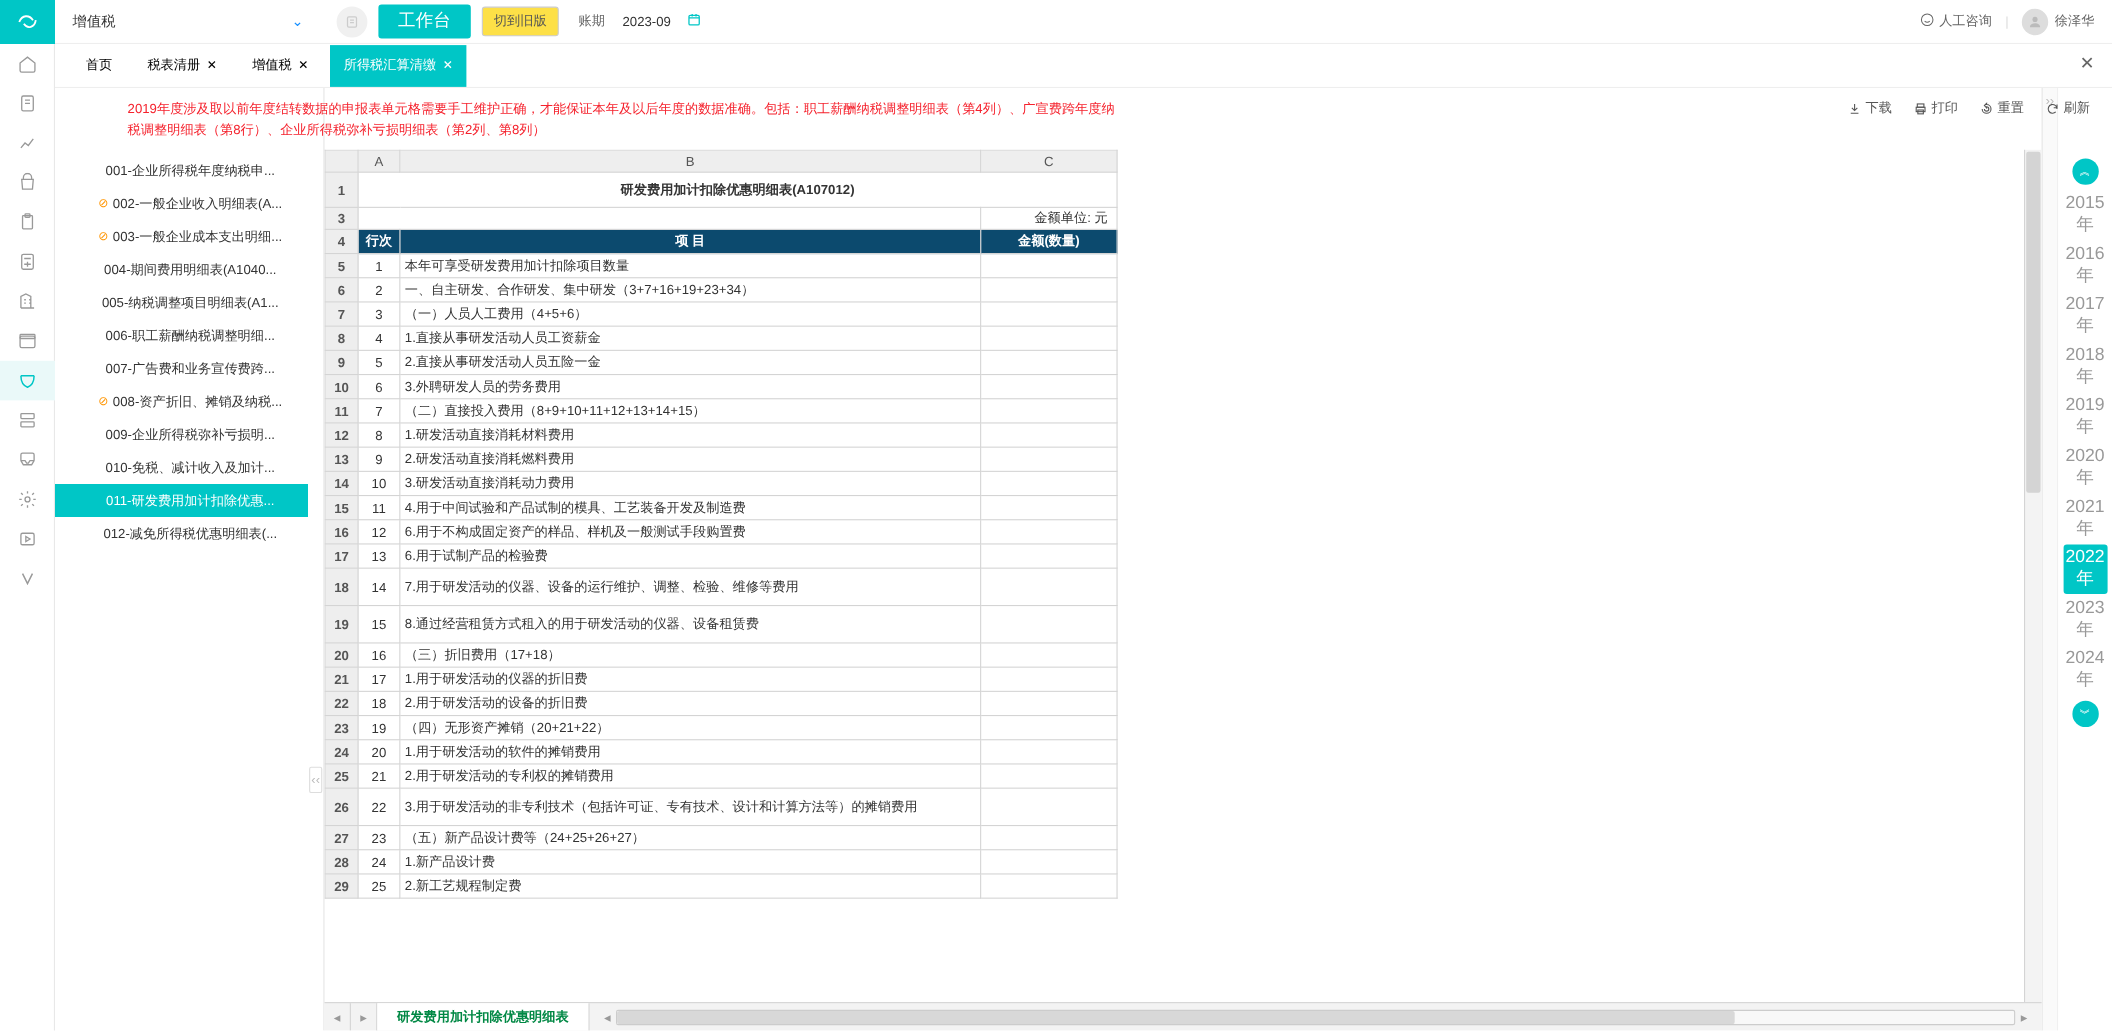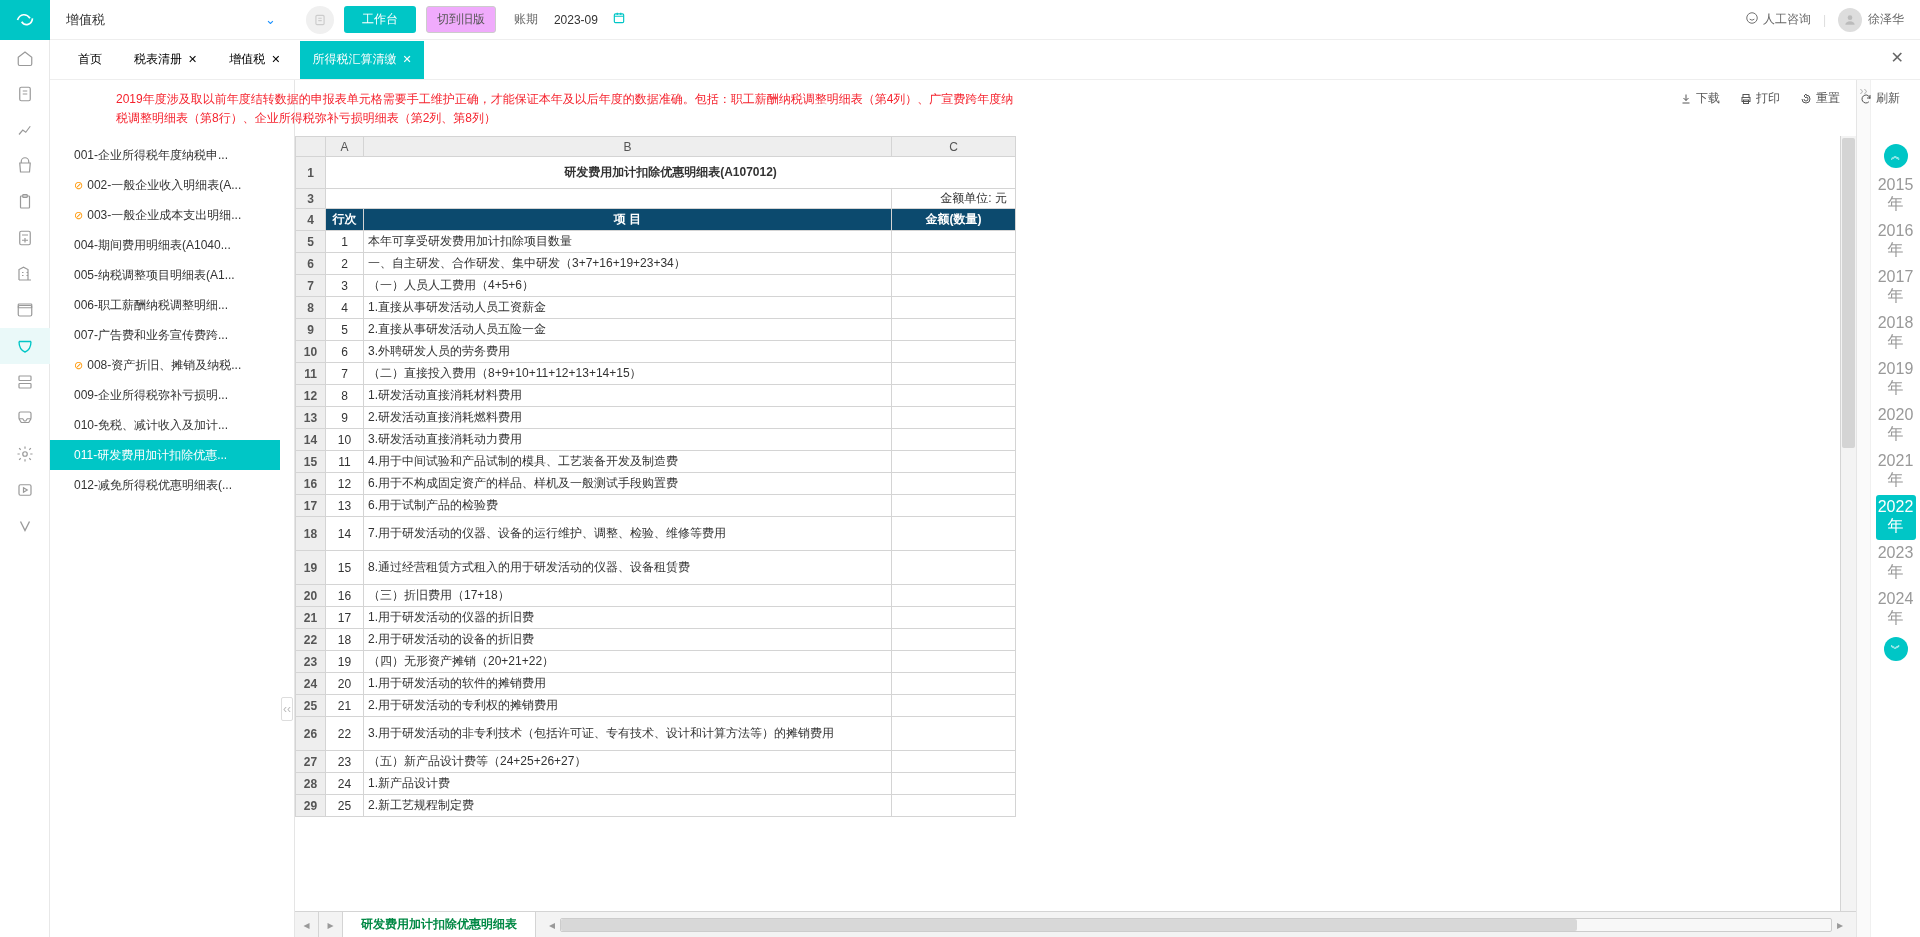--- a/index.html
+++ b/index.html
@@ -14,22 +14,22 @@
 .sidebar-icon svg { width: 18px; height: 18px; }
 
 
 .main { flex: 1; display: flex; flex-direction: column; position: relative; }
 
 
 .topbar { height: 40px; display: flex; align-items: center; padding: 0 16px; border-bottom: 1px solid #eee; gap: 10px; }
 .dropdown-label { color: #333; font-size: 13px; display: flex; align-items: center; gap: 160px; cursor: pointer; }
 .chevron-down { color: #1890ff; }
 .circle-btn { width: 28px; height: 28px; border-radius: 50%; background: #f0f0f0; display: flex; align-items: center; justify-content: center; color: #ccc; cursor: pointer; margin-left: 20px; }
-.btn-primary { background: #00c6c6; color: #fff; padding: 5px 18px; border-radius: 3px; cursor: pointer; border: none; font-size: 12px; }
-.btn-outline { border: 1px solid #ccc; color: #555; padding: 4px 10px; border-radius: 3px; cursor: pointer; background: #f0abfc; font-size: 12px; }
+.btn-primary { background: #00c6c6; color: #fff; padding: 5px 18px; border-radius: 3px; cursor: pointer; border: none; font-size: 16px; }
+.btn-outline { border: 1px solid #ccc; color: #555; padding: 4px 10px; border-radius: 3px; cursor: pointer; background: #fde047; font-size: 12px; }
 .period-label { color: #666; margin-left: 8px; }
 .period-value { color: #333; margin-left: 6px; }
 .date-icon { color: #00c6c6; margin-left: 4px; }
 .topbar-spacer { flex: 1; }
 .topbar-right { display: flex; align-items: center; gap: 12px; color: #666; }
 .avatar { width: 24px; height: 24px; border-radius: 50%; background: #ddd; display: inline-flex; align-items: center; justify-content: center; }
 
 
 .tabs { height: 40px; display: flex; align-items: center; padding: 0 16px; border-bottom: 1px solid #eee; gap: 8px; position: relative; }
 .tab { padding: 0 12px; height: 38px; display: flex; align-items: center; gap: 6px; cursor: pointer; color: #000000; }
@@ -39,21 +39,21 @@
 
 
 .content { flex: 1; display: flex; position: relative; overflow: hidden; }
 .notice-bar { position: absolute; top: 0; left: 0; right: 0; padding: 10px 20px 10px 66px; display: flex; align-items: flex-start; justify-content: space-between; z-index: 5; }
 .notice-text { color: #f5222d; line-height: 1.6; max-width: 900px; font-size: 12px; }
 .toolbar-actions { display: flex; gap: 20px; color: #555; }
 .toolbar-actions span { cursor: pointer; display: flex; align-items: center; gap: 4px; }
 
 
 .tree-panel { width: 230px; padding-top: 60px; overflow: hidden; }
-.tree-item { padding: 5px 8px 5px 24px; cursor: pointer; white-space: nowrap; overflow: hidden; text-overflow: ellipsis; color: #333; line-height: 20px; display: flex; align-items: center; gap: 4px; }
+.tree-item { padding: 5px 8px 5px 24px; cursor: pointer; white-space: nowrap; overflow: hidden; text-overflow: ellipsis; color: #333; line-height: 20px; display: flex; align-items: center; gap: 4px; justify-content: center; }
 .tree-item.active { background: #00c6c6; color: #fff; }
 .tree-item .warn { color: #ff9500; font-size: 11px; }
 
 
 .collapse-handle { width: 14px; display: flex; align-items: center; justify-content: center; color: #bbb; cursor: pointer; padding-top: 400px; position: relative; }
 .collapse-handle span { position: absolute; border: 1px solid #ddd; border-radius: 2px; padding: 4px 1px; background: #fff; }
 
 
 .sheet-wrap { flex: 1; display: flex; flex-direction: column; padding-top: 56px; border-left: 1px solid #e5e5e5; position: relative; }
 .sheet-scroll { flex: 1; overflow: auto; position: relative; }

